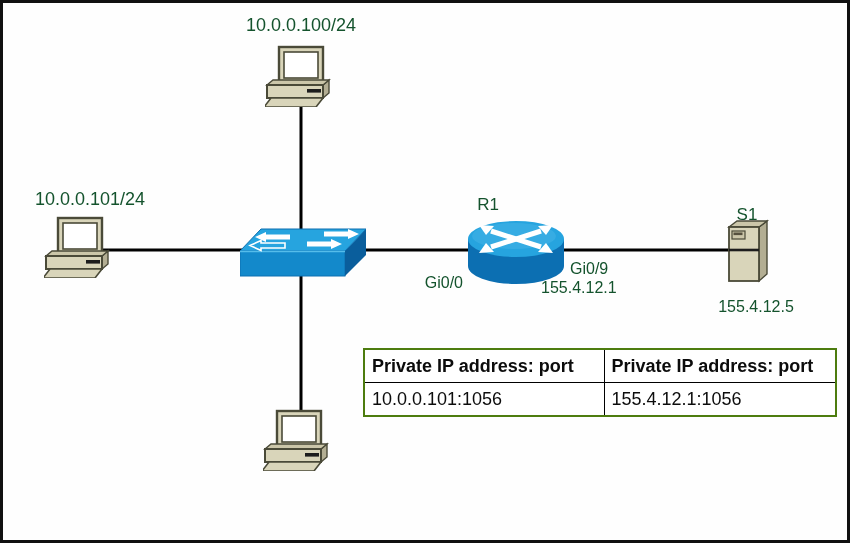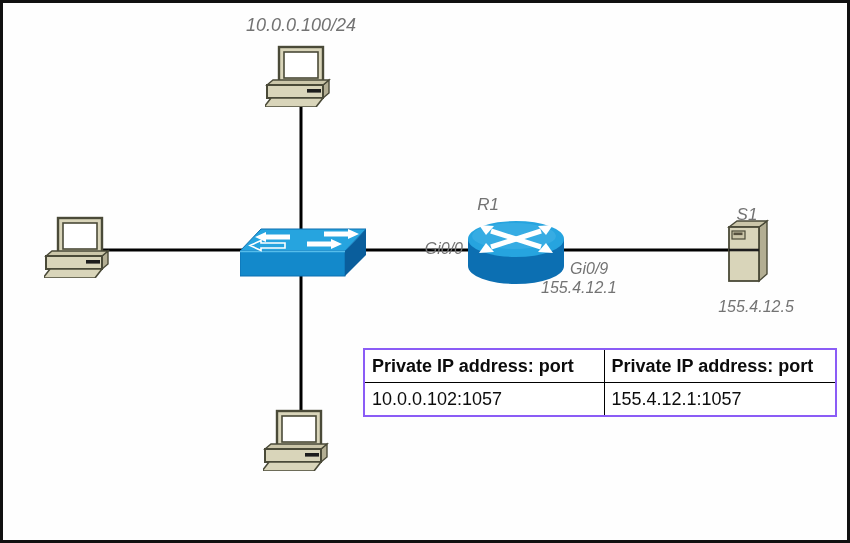--- a/index.html
+++ b/index.html
@@ -16,35 +16,34 @@
     border:3px solid #101010;
     pointer-events:none;
     z-index:50;
   }
   .abs{position:absolute;}
   .lbl{
     position:absolute;
     white-space:nowrap;
     font-size:17px;
     line-height:20px;
-    color:#737373;
-    font-style:italic;
+    color:#14532d;
   }
   .lbl.big{font-size:18px;}
   .lbl.small{font-size:16px;}
   .center{text-align:center;}
   .right{text-align:right;}
 
   table.nat{
     position:absolute;
     left:363px;top:348px;
     width:474px;
     border-collapse:collapse;
     background:#fff;
-    border:2px solid #8b5cf6;
+    border:2px solid #4d7c0f;
     font-size:18px;
     table-layout:fixed;
   }
   table.nat th, table.nat td{
     border:1px solid #000;
     padding:3px 7px;
     height:26px;
     text-align:left;
     white-space:nowrap;
     vertical-align:middle;
@@ -123,40 +122,41 @@
   <svg class="abs" style="left:727px;top:219px;z-index:3" width="44" height="64" viewBox="0 0 44 64">
     <polygon points="32,62 32,8 40,2 40,55" style="fill:var(--beige-dark);stroke:var(--icon-outline)" stroke-width="1.4"></polygon>
     <polygon points="2,8 10,2 40,2 32,8" style="fill:var(--beige-mid);stroke:var(--icon-outline)" stroke-width="1.4"></polygon>
     <rect x="2" y="8" width="30" height="54" style="fill:var(--beige);stroke:var(--icon-outline)" stroke-width="1.8"></rect>
     <rect x="5" y="12" width="13" height="8" style="fill:var(--beige-mid);stroke:var(--icon-outline)" stroke-width="1.2"></rect>
     <rect x="6.5" y="13.5" width="9" height="2.6" style="fill:#55503e"></rect>
     <line x1="2" y1="31" x2="32" y2="31" style="stroke:var(--slot-dark)" stroke-width="2.6"></line>
   </svg>
 
   <div class="lbl big center" style="left:240px;top:15px;width:122px;z-index:4">10.0.0.100/24</div>
+  <div class="lbl big center" style="left:28px;top:189px;width:124px;z-index:4">10.0.0.101/24</div>
 
   <div class="lbl center" style="left:452px;top:195px;width:72px;z-index:4">R1</div>
   <div class="lbl center" style="left:711px;top:205px;width:72px;z-index:4">S1</div>
 
-  <div class="lbl small right" style="left:406px;top:239px;width:57px;z-index:4">Gi0/0</div>
+  <div class="lbl small right" style="left:406px;top:273px;width:57px;z-index:4">Gi0/0</div>
   <div class="lbl small" style="left:570px;top:259px;z-index:4">Gi0/9</div>
   <div class="lbl small" style="left:541px;top:278px;z-index:4">155.4.12.1</div>
   <div class="lbl small center" style="left:706px;top:297px;width:100px;z-index:4">155.4.12.5</div>
 
   <table class="nat">
     <colgroup>
         <col style="width:240px">
         <col>
       </colgroup>
     <thead>
       <tr>
         <th>Private IP address: port</th>
         <th>Private IP address: port</th>
       </tr>
     </thead>
     <tbody>
       <tr>
-        <td>10.0.0.102:1057</td>
-        <td>155.4.12.1:1057</td>
+        <td>10.0.0.101:1056</td>
+        <td>155.4.12.1:1056</td>
       </tr>
     </tbody>
   </table>
 </div>
 
 </body></html>

